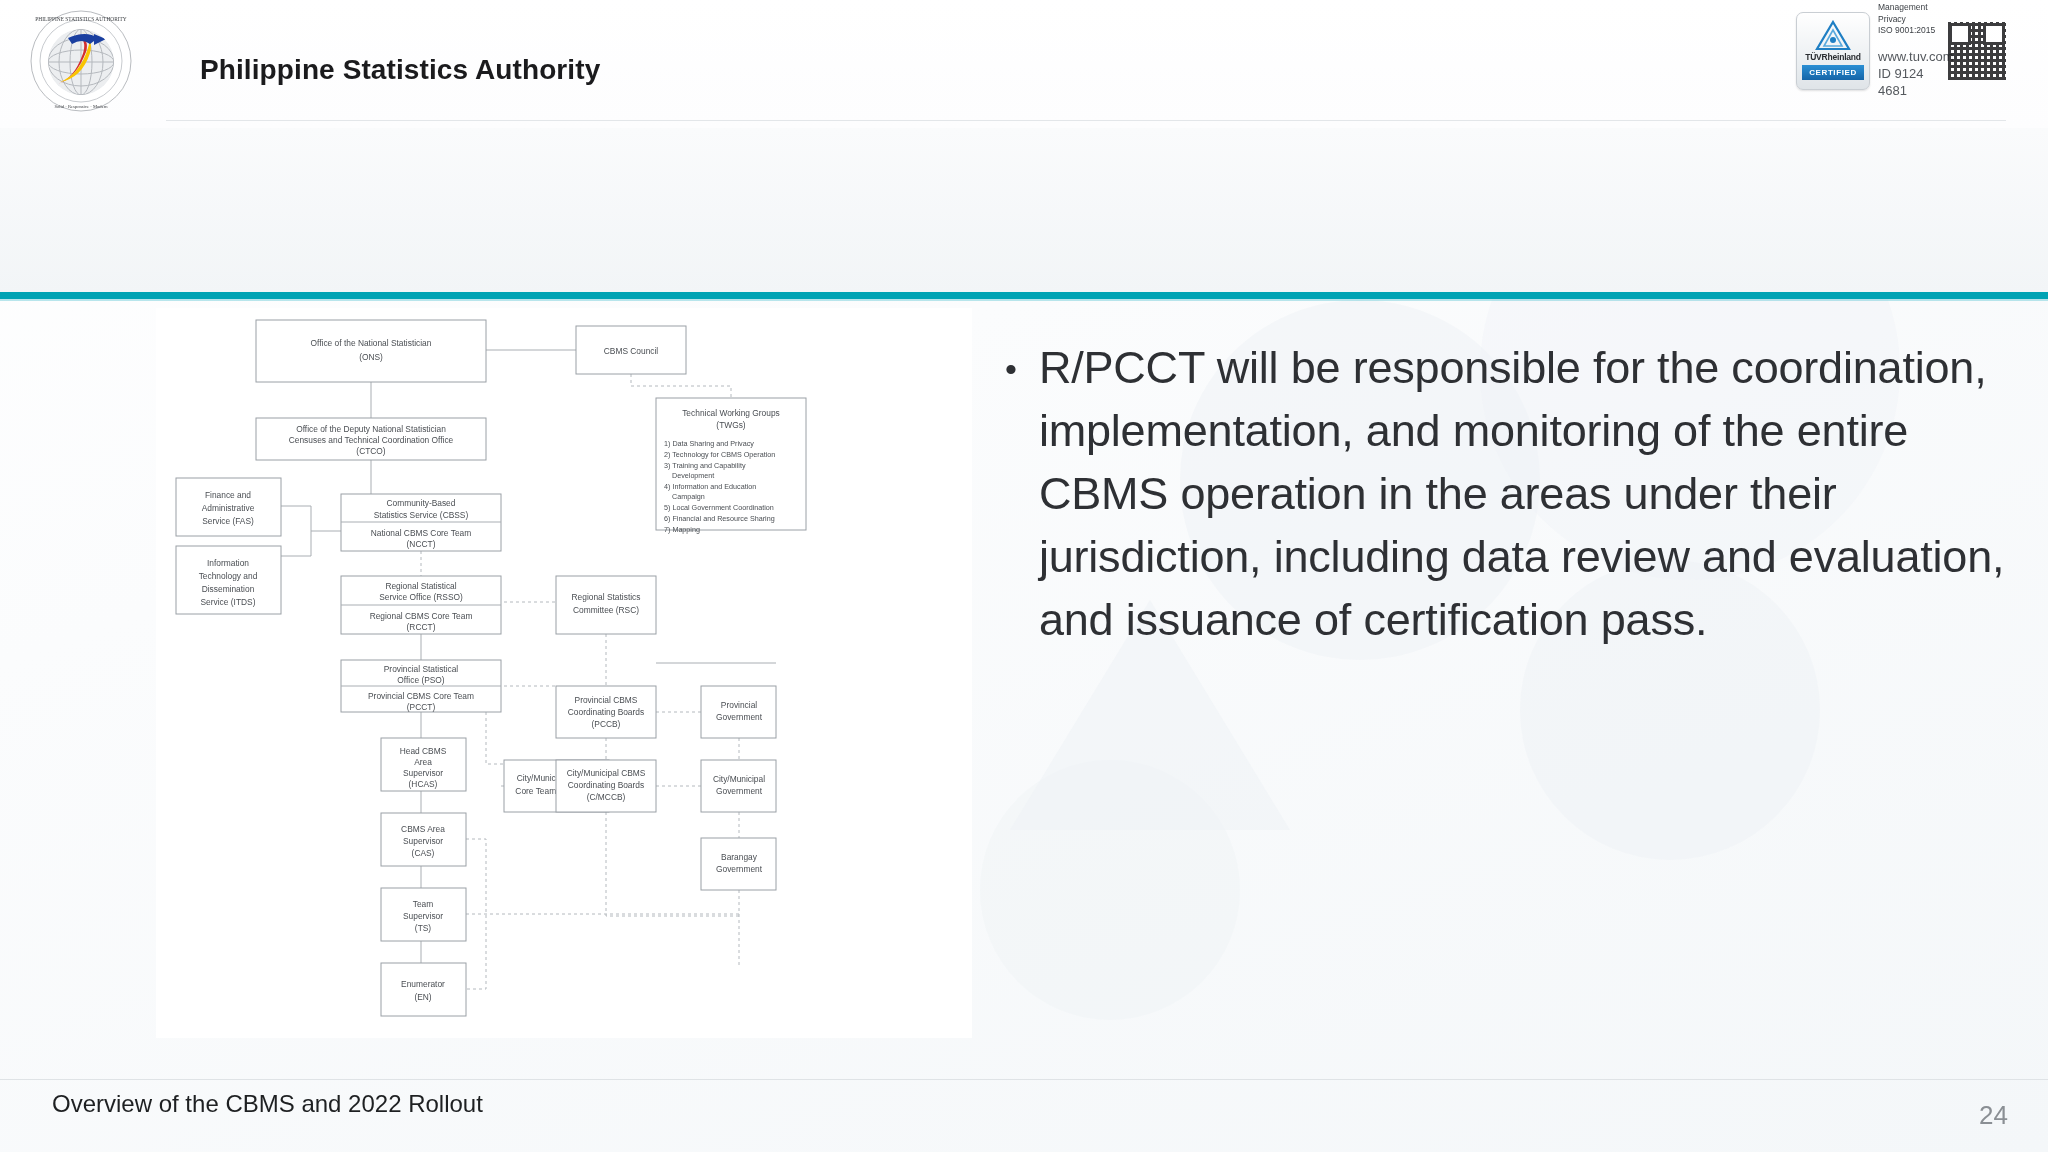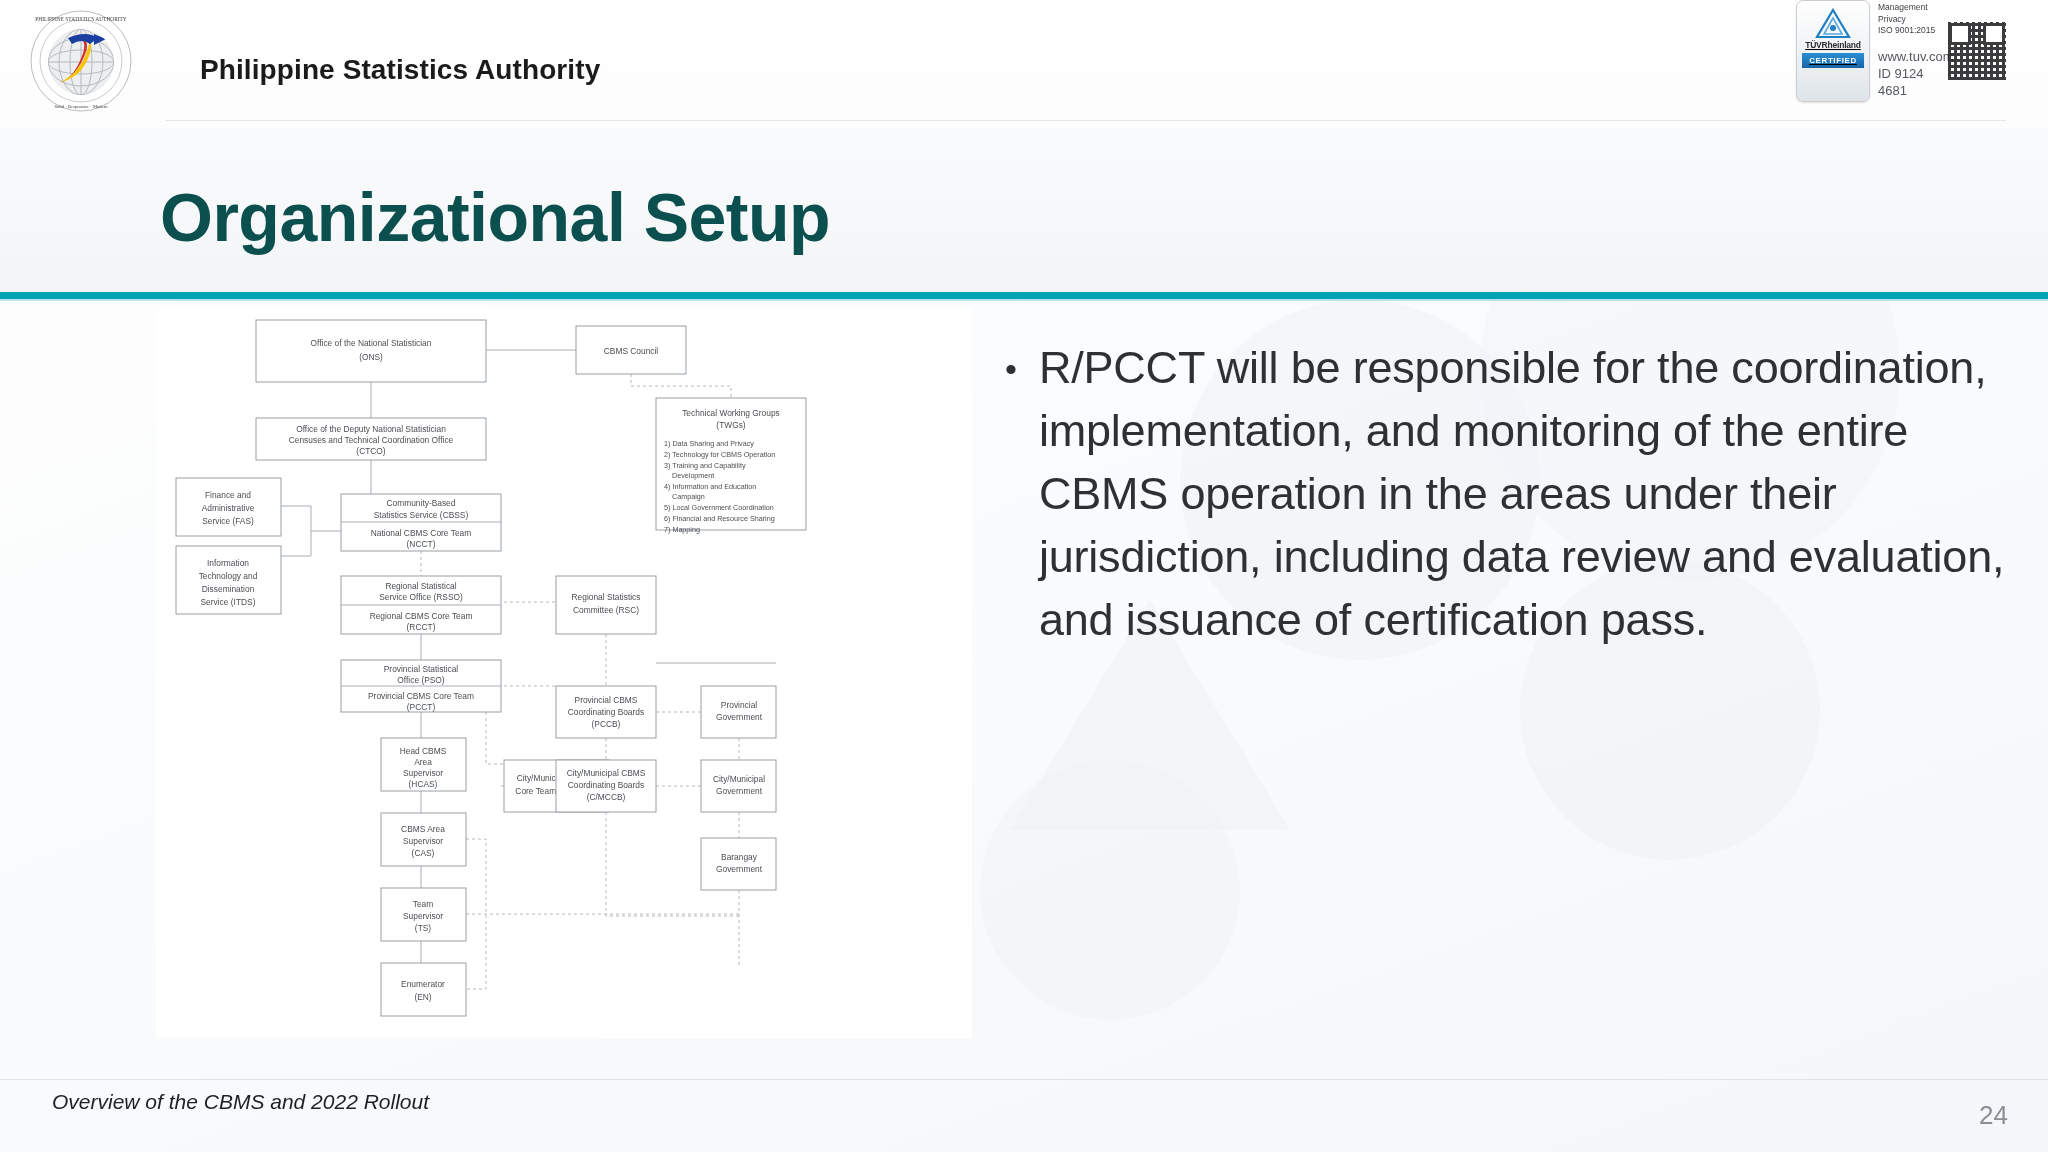--- a/index.html
+++ b/index.html
@@ -92,33 +92,32 @@
   
   .tuv {
     position: absolute;
     right: 22px; top: 8px;
     width: 230px; height: 86px;
     display: flex;
     align-items: center;
     gap: 8px;
   }
   .tuv-mark {
-    width: 74px; height: 102px;
+    width: 74px; height: 78px;
     border: 1px solid #c9ced3;
     border-radius: 7px;
     background: linear-gradient(180deg,#ffffff 0%, #e9edf0 72%, #dfe4e8 100%);
     box-shadow: 0 1px 2px rgba(0,0,0,.12);
     display: flex;
     flex-direction: column;
     align-items: center;
     justify-content: flex-start;
     padding-top: 4px;
     box-sizing: border-box;
     position: relative;
-    text-decoration: underline;
   }
   .tuv-tri {
     width: 0; height: 0;
     border-left: 18px solid transparent;
     border-right: 18px solid transparent;
     border-bottom: 30px solid transparent;
     position: relative;
     margin-top: 3px;
   }
   .tuv-tri svg { position: absolute; left: -18px; top: 0; }
@@ -241,23 +240,22 @@
   
   .footer-rule {
     position: absolute;
     left: 0; top: 1079px;
     width: 2048px; height: 1px;
     background: #dfe3e6;
   }
   .footer-text {
     position: absolute;
     left: 52px; top: 1090px;
-    font-size: 21px;
+    font-size: 24px;
     color: #1e2022;
-    font-style: italic;
   }
   .page-num {
     position: absolute;
     right: 40px; top: 1100px;
     font-size: 26px;
     color: #8a8f94;
     text-align: center;
   }
 </style>
 </head>
@@ -326,21 +324,20 @@
         <div>Privacy</div>
         <div>ISO 9001:2015</div>
         <div class="small">www.tuv.com</div>
         <div class="small" style="margin-top:0">ID 9124 4681</div>
       </div>
       <div class="qr"></div>
     </div>
   </div>
 
   <div class="title-band"></div>
-  <div class="slide-title">Organizational Setup</div>
   <div class="accent-bar"></div>
   <div class="accent-bar-soft"></div>
 
   <div class="chart-wrap">
     <div class="orgchart">
       <svg width="816" height="730" viewBox="0 0 816 730">
         <style>
           .bx   { fill:#ffffff; stroke:#9aa0a6; stroke-width:1; }
           .tx   { font-family:"Liberation Sans",sans-serif; font-size:8.4px; fill:#4a4e53; text-anchor:middle; }
           .txl  { font-family:"Liberation Sans",sans-serif; font-size:7.2px; fill:#4a4e53; text-anchor:start; }

